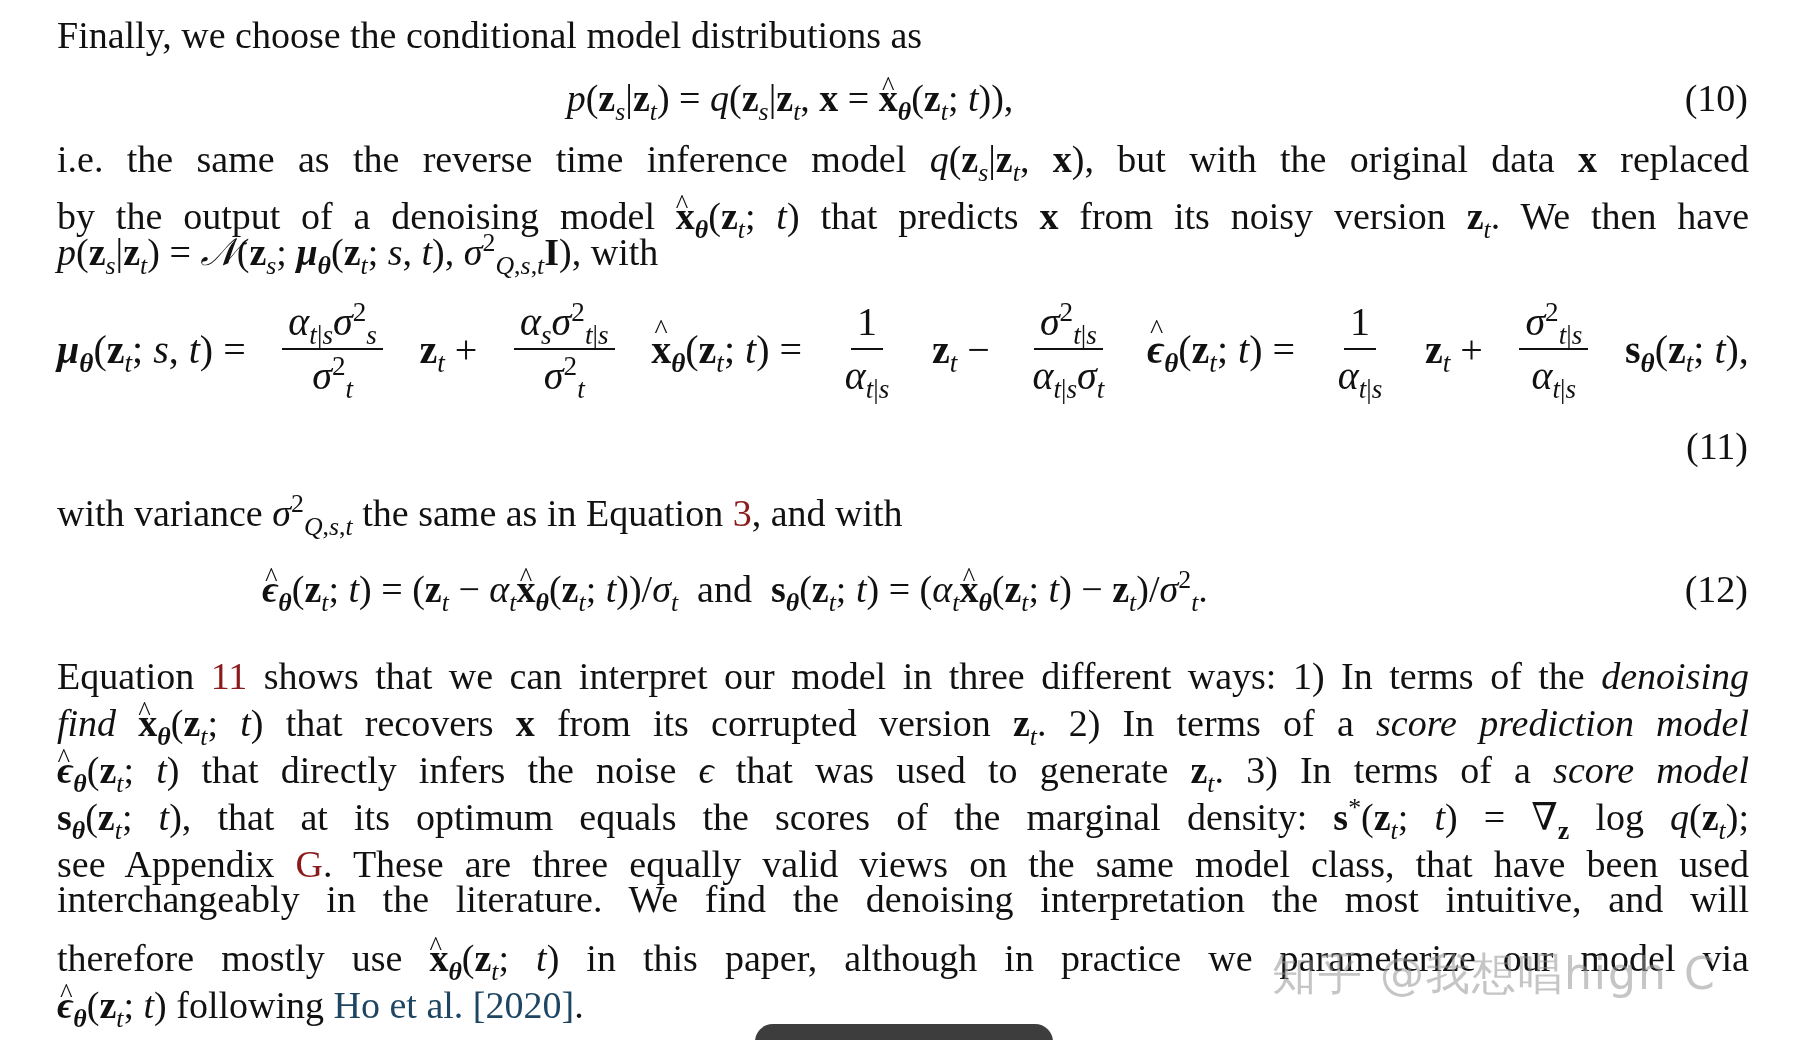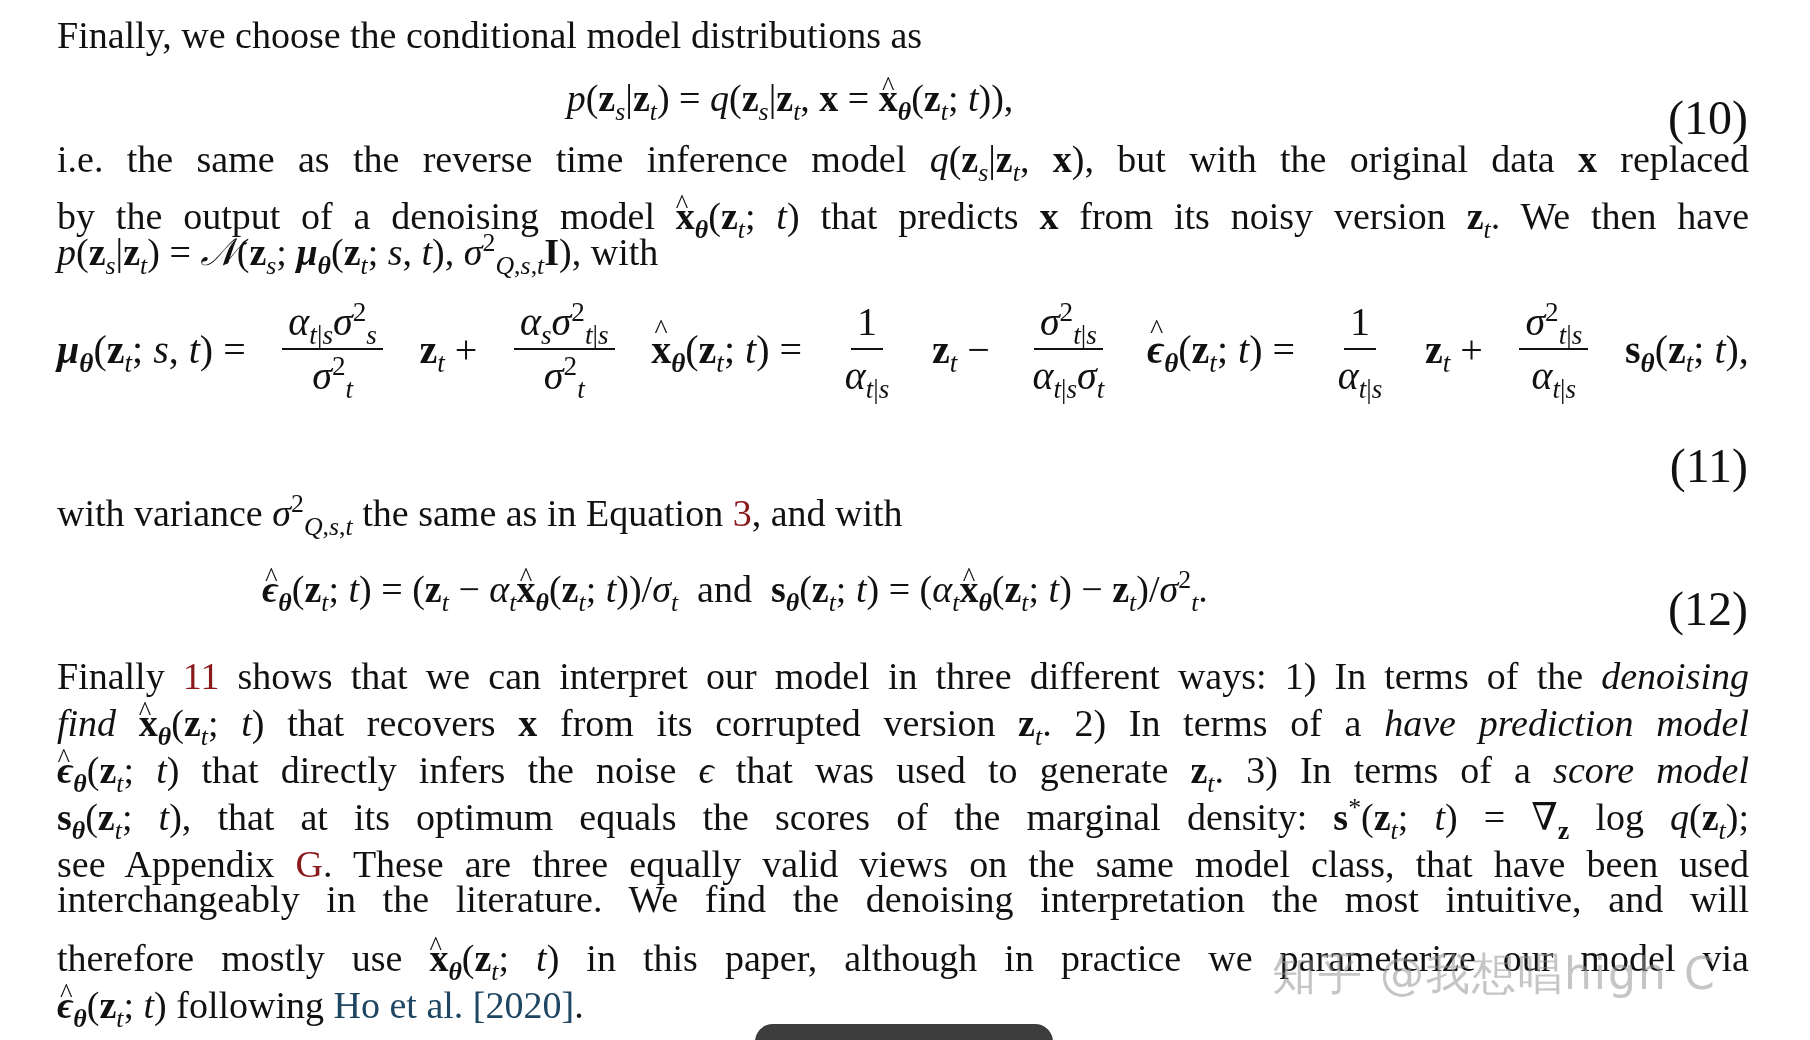--- a/index.html
+++ b/index.html
@@ -1,21 +1,21 @@
 <!DOCTYPE html>
 <html><head>
 <meta charset="utf-8">
 <style>
   html, body { margin: 0; padding: 0; background: #ffffff; }
   body { width: 1810px; height: 1040px; position: relative; overflow: hidden;
          font-family: "Liberation Serif", "DejaVu Serif", serif; color: #111; }
   .line { position: absolute; left: 57px; width: 1692px; font-size: 38px; line-height: 46px; white-space: nowrap; }
   .just { text-align: justify; text-align-last: justify; }
   .center { text-align: center; left: 0; width: 1580px; }
-  .eqnum { position: absolute; right: 62px; font-size: 48px; line-height: 46px; margin-top: 20px; }
+  .eqnum { position: absolute; right: 62px; font-size: 38px; line-height: 46px; }
   i, .mi { font-style: italic; }
   .b { font-weight: bold; font-style: normal; }
   .bi { font-weight: bold; font-style: italic; }
   .ref-red { color: #8b1a1a; }
   .ref-blue { color: #1e4663; margin-top: 46px; }
   sub, sup { font-size: 0.68em; line-height: 0; }
   .frac { display: inline-flex; flex-direction: column; align-items: center; vertical-align: middle; margin: 0 4px; text-align: center; }
   .frac .num { padding: 0 6px 4px 6px; border-bottom: 2px solid #111; line-height: 44px; }
   .frac .den { padding: 4px 6px 0 6px; line-height: 44px; }
   .eq11 { position: absolute; top: 300px; left: 57px; width: 1692px; font-size: 40px; display: flex; align-items: center; justify-content: space-between; white-space: nowrap; }
@@ -85,24 +85,24 @@
 <div class="line" style="top:490px;">
   with variance <i>σ</i><sup>2</sup><sub><i>Q</i>,<i>s</i>,<i>t</i></sub> the same as in Equation <a class="ref-red">3</a>, and with
 </div>
 
 <div class="line" style="top:566px; left:262px; width:1100px;">
   <span class="bi hat">ϵ</span><sub class="bi">θ</sub>(<span class="b">z</span><sub><i>t</i></sub>; <i>t</i>) = (<span class="b">z</span><sub><i>t</i></sub> − <i>α</i><sub><i>t</i></sub><span class="b hat">x</span><sub class="bi">θ</sub>(<span class="b">z</span><sub><i>t</i></sub>; <i>t</i>))/<i>σ</i><sub><i>t</i></sub>&nbsp;&nbsp;<span>and</span>&nbsp;&nbsp;<span class="b">s</span><sub class="bi">θ</sub>(<span class="b">z</span><sub><i>t</i></sub>; <i>t</i>) = (<i>α</i><sub><i>t</i></sub><span class="b hat">x</span><sub class="bi">θ</sub>(<span class="b">z</span><sub><i>t</i></sub>; <i>t</i>) − <span class="b">z</span><sub><i>t</i></sub>)/<i>σ</i><sup>2</sup><sub><i>t</i></sub>.
 </div>
 <div class="eqnum" style="top:566px;">(12)</div>
 
 <div class="line just" style="top:653px;">
-  <span>Finally </span><a class="ref-red">11</a> shows that we can interpret our model in three different ways: 1) In terms of the <i>denoising</i>
+  <span>Equation </span><a class="ref-red">11</a> shows that we can interpret our model in three different ways: 1) In terms of the <i>denoising</i>
 </div>
 <div class="line just" style="top:700px;">
-  <i>find</i> <span class="b hat">x</span><sub class="bi">θ</sub>(<span class="b">z</span><sub><i>t</i></sub>; <i>t</i>) that recovers <span class="b">x</span> from its corrupted version <span class="b">z</span><sub><i>t</i></sub>. 2) In terms of a <i>have prediction model</i>
+  <i>find</i> <span class="b hat">x</span><sub class="bi">θ</sub>(<span class="b">z</span><sub><i>t</i></sub>; <i>t</i>) that recovers <span class="b">x</span> from its corrupted version <span class="b">z</span><sub><i>t</i></sub>. 2) In terms of a <i>score prediction model</i>
 </div>
 <div class="line just" style="top:747px;">
   <span class="bi hat">ϵ</span><sub class="bi">θ</sub>(<span class="b">z</span><sub><i>t</i></sub>; <i>t</i>) that directly infers the noise <i>ϵ</i> that was used to generate <span class="b">z</span><sub><i>t</i></sub>. 3) In terms of a <i>score model</i>
 </div>
 <div class="line just" style="top:794px;">
   <span class="b">s</span><sub class="bi">θ</sub>(<span class="b">z</span><sub><i>t</i></sub>; <i>t</i>), that at its optimum equals the scores of the marginal density: <span class="b">s</span><sup>*</sup>(<span class="b">z</span><sub><i>t</i></sub>; <i>t</i>) = ∇<sub class="b">z</sub> log <i>q</i>(<span class="b">z</span><sub><i>t</i></sub>);
 </div>
 <div class="line just" style="top:841px;">
   <span>see Appendix </span><a class="ref-red">G</a><span>. These are three equally valid views on the same model class, that have been used</span>
 </div>

